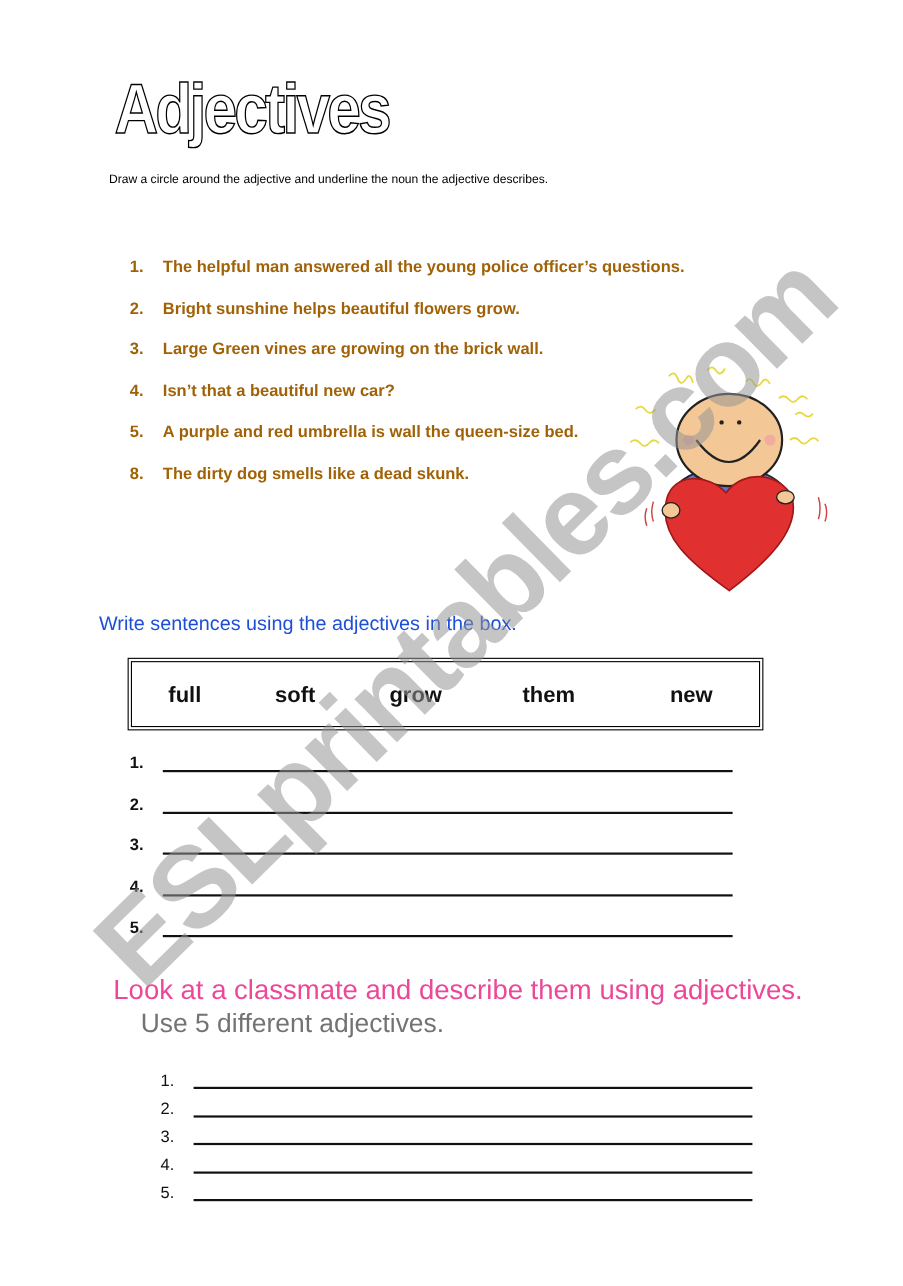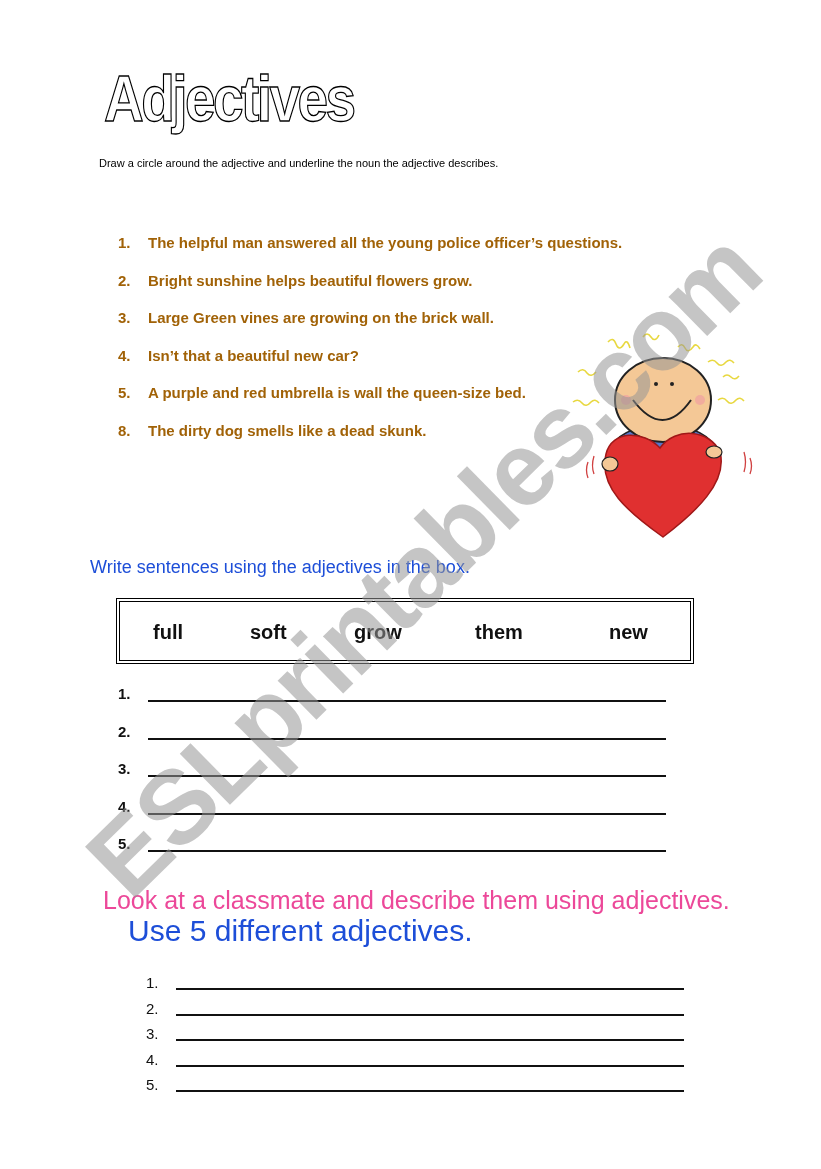--- a/index.html
+++ b/index.html
@@ -25,21 +25,21 @@
     .wordbox { position: absolute; left: 116px; top: 586px; width: 570px; height: 58px;
                border: 3px double #000; border-width: 4px; }
     .word { position: absolute; top: 17px; font-size: 20px; font-weight: bold; line-height: 26px; color: #111; }
 
     .lines1 { position: absolute; left: 118px; top: 670px; }
     .line-row { position: relative; height: 37.5px; }
     .line-num { position: absolute; left: 0; top: 3px; font-size: 15px; font-weight: bold; color: #111; }
     .line-rule { position: absolute; left: 30px; top: 18px; width: 518px; height: 0; border-bottom: 2px solid #111; }
 
     .sec3-title { position: absolute; left: 103px; top: 873px; font-size: 25px; line-height: 30px; color: #ec4899; text-align: right; }
-    .sec3-sub   { position: absolute; left: 128px; top: 904px; font-size: 30px; line-height: 30px; color: #1d4ed8; }
+    .sec3-sub   { position: absolute; left: 128px; top: 904px; font-size: 24px; line-height: 30px; color: #737373; }
 
     .lines2 { position: absolute; left: 146px; top: 961px; }
     .line-row2 { position: relative; height: 25.5px; }
     .line-num2 { position: absolute; left: 0; top: 1px; font-size: 15px; color: #111; }
     .line-rule2 { position: absolute; left: 30px; top: 15px; width: 508px; height: 0; border-bottom: 2px solid #111; }
 
     .watermark { position: absolute; left: 95px; top: 520px; width: 760px; font-family: "Liberation Sans", sans-serif;
                  font-weight: bold; font-size: 104px; line-height: 110px; color: rgba(150,150,150,0.55);
                  transform: rotate(-44.5deg); transform-origin: left center; white-space: nowrap;
                  letter-spacing: -3px; pointer-events: none; }

